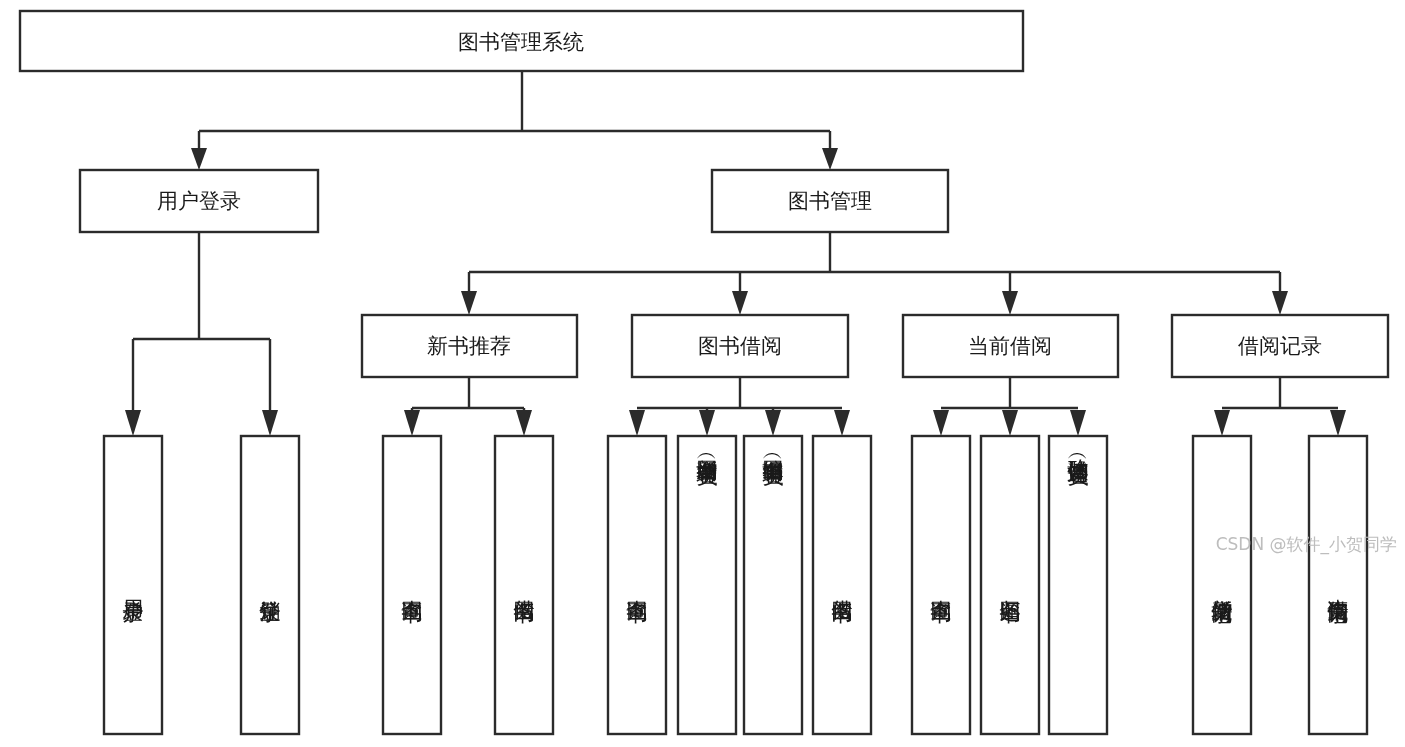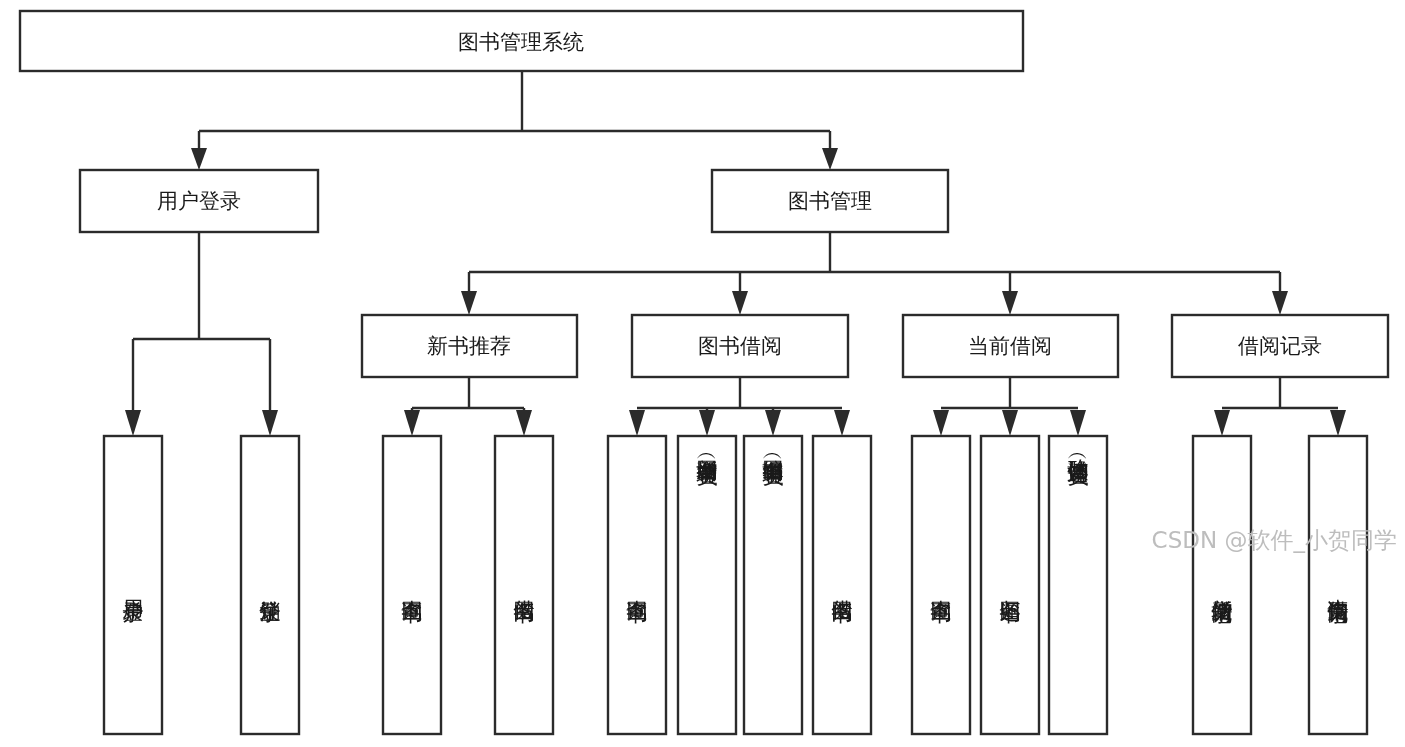--- a/index.html
+++ b/index.html
@@ -61,21 +61,21 @@
     white-space: nowrap;
     color: #1a1a1a;
     font-size: 21px;
     font-family: "DejaVu Sans", "Liberation Sans", sans-serif;
   }
   .watermark {
     position: absolute;
     right: 8px;
     bottom: 4px;
     color: #bdbdbd;
-    font-size: 23px;
+    font-size: 17px;
     font-family: "DejaVu Sans", "Liberation Sans", sans-serif;
     white-space: nowrap;
     user-select: none;
   }
 </style>
 </head>
 <body>
 
 <div id="diagram-root">
 

